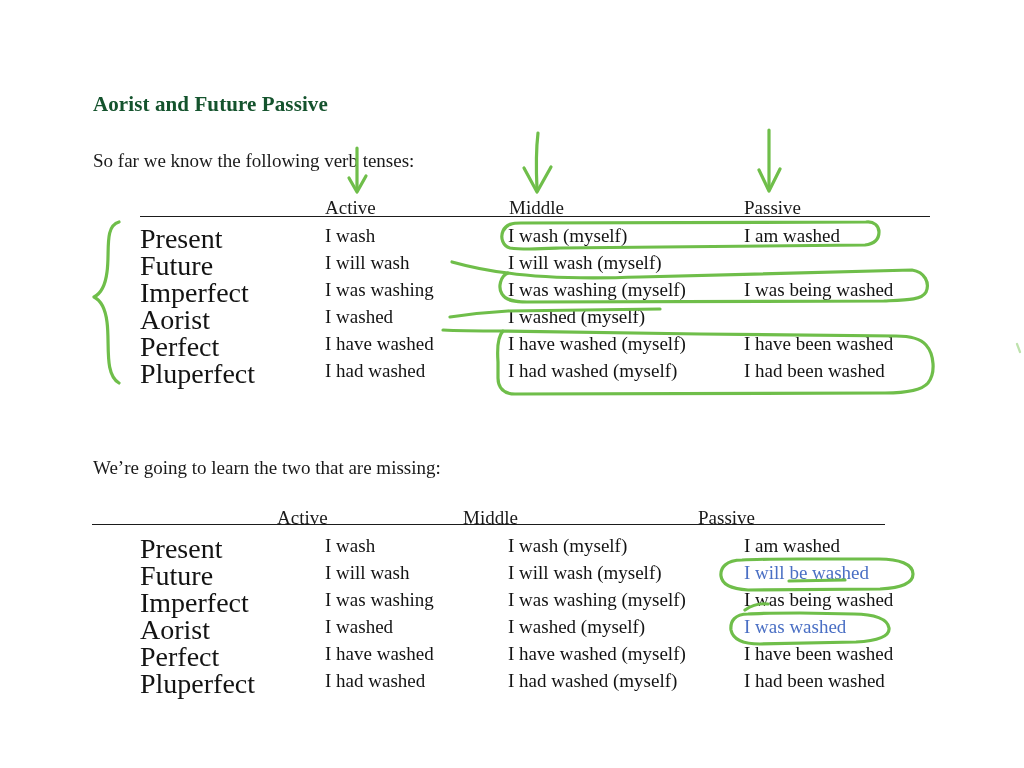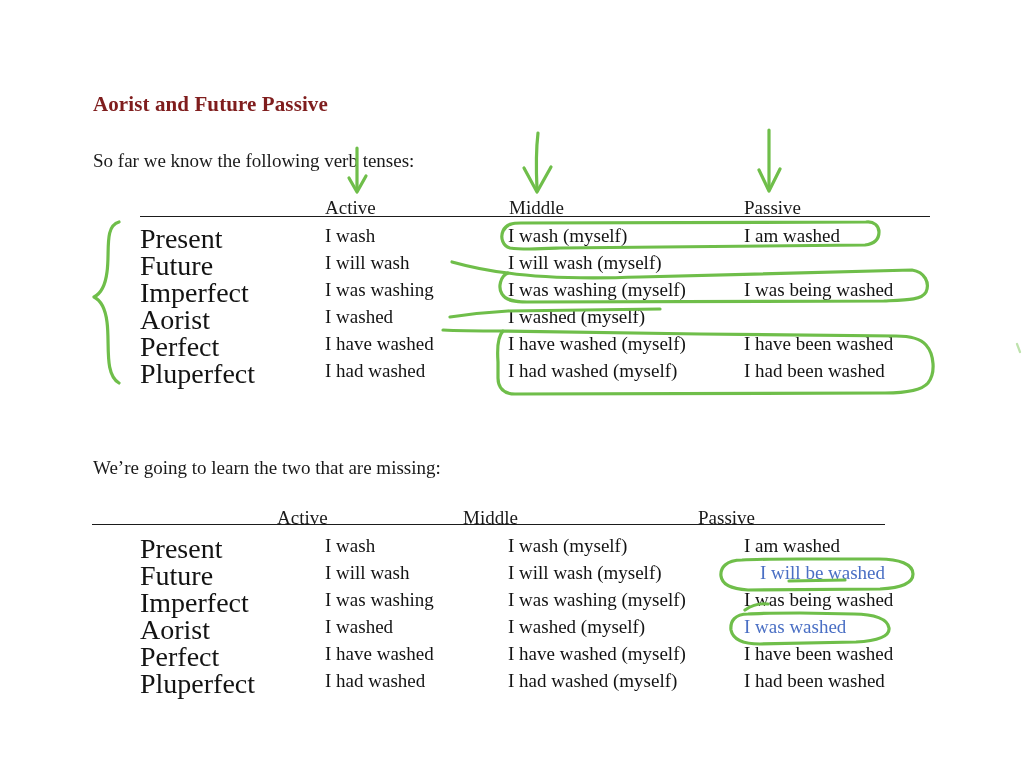--- a/index.html
+++ b/index.html
@@ -24,21 +24,21 @@
   }
 
   
   .title {
     position: absolute;
     left: 93px;
     top: 92px;
     font-size: 21px;
     font-weight: bold;
     letter-spacing: 0.1px;
-    color: #7f1d1d;
+    color: #14532d;
   }
   .lead {
     position: absolute;
     font-size: 19px;
     color: #1a1a1a;
   }
   .lead.one { left: 93px; top: 150px; }
   .lead.two { left: 93px; top: 457px; }
 
   
@@ -134,21 +134,21 @@
     <div class="hdr" style="left:698px; top:507px;">Passive</div>
 
     <div class="cell tense" style="left:140px; top:535px;">Present</div>
     <div class="cell" style="left:325px; top:536px;">I wash</div>
     <div class="cell" style="left:508px; top:536px;">I wash (myself)</div>
     <div class="cell" style="left:744px; top:536px;">I am washed</div>
 
     <div class="cell tense" style="left:140px; top:562px;">Future</div>
     <div class="cell" style="left:325px; top:563px;">I will wash</div>
     <div class="cell" style="left:508px; top:563px;">I will wash (myself)</div>
-    <div class="cell hl" style="left:744px; top:563px;margin-left:16px;">I will be washed</div>
+    <div class="cell hl" style="left:744px; top:563px;">I will be washed</div>
 
     <div class="cell tense" style="left:140px; top:589px;">Imperfect</div>
     <div class="cell" style="left:325px; top:590px;">I was washing</div>
     <div class="cell" style="left:508px; top:590px;">I was washing (myself)</div>
     <div class="cell" style="left:744px; top:590px;">I was being washed</div>
 
     <div class="cell tense" style="left:140px; top:616px;">Aorist</div>
     <div class="cell" style="left:325px; top:617px;">I washed</div>
     <div class="cell" style="left:508px; top:617px;">I washed (myself)</div>
     <div class="cell hl" style="left:744px; top:617px;">I was washed</div>

